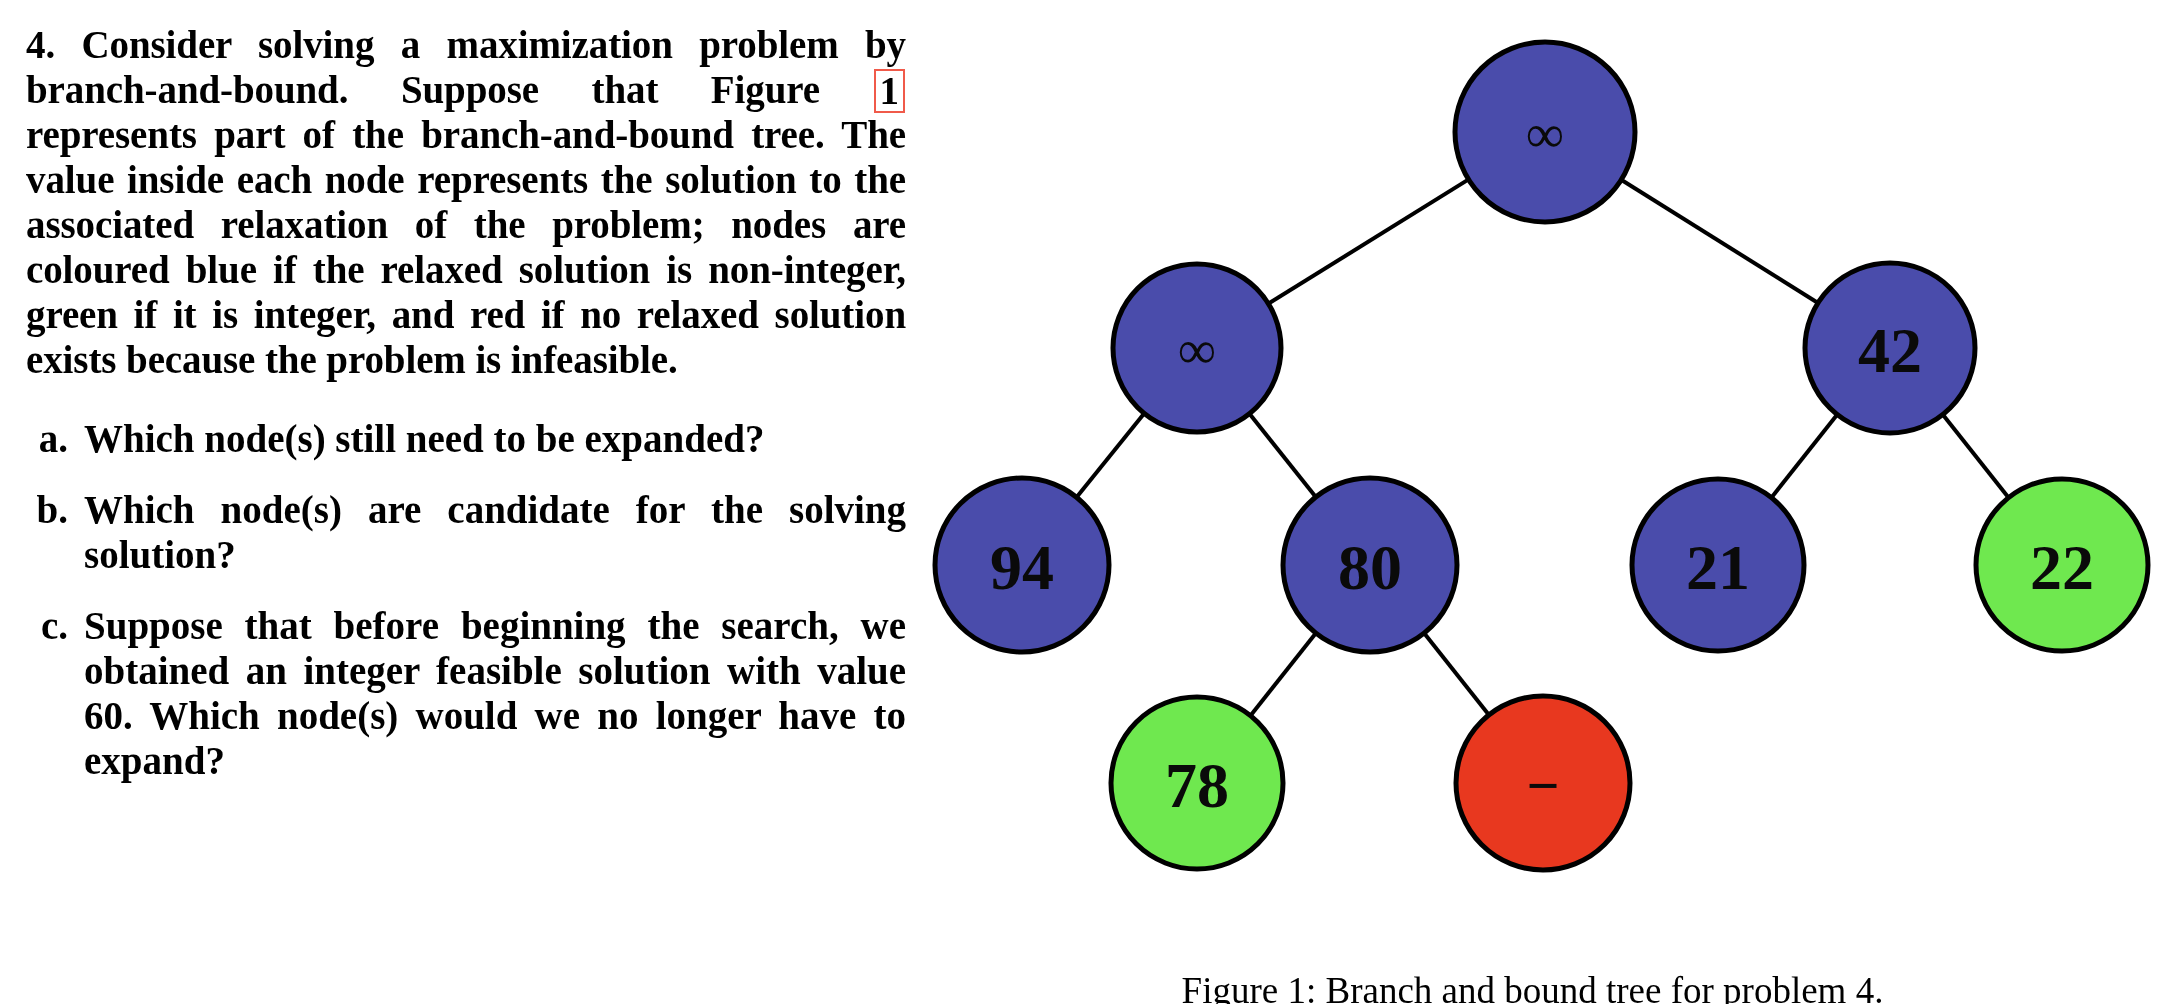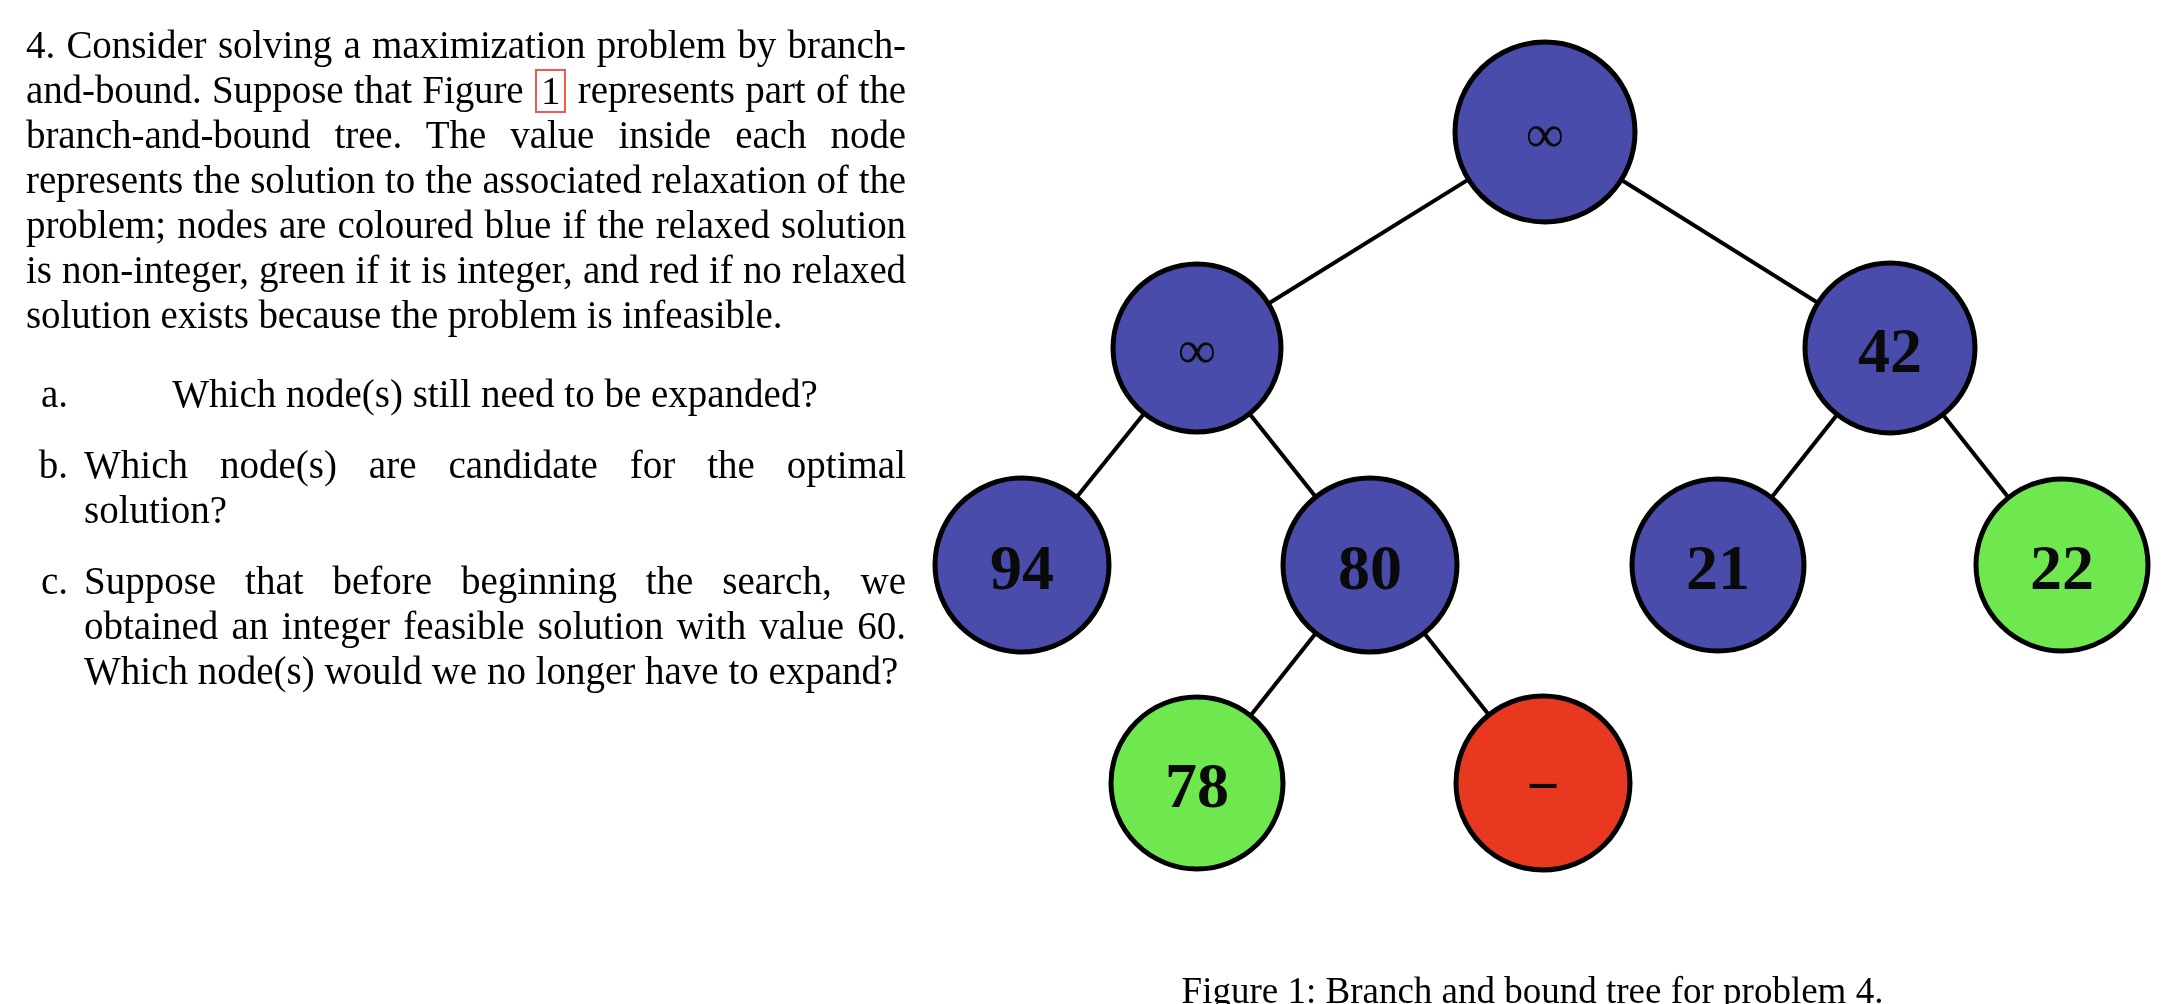--- a/index.html
+++ b/index.html
@@ -15,20 +15,21 @@
     color: #000000;
     position: relative;
   }
 
   
   #text-column {
     position: absolute;
     left: 26px;
     top: 22px;
     width: 880px;
+    font-weight: bold;
   }
 
   #problem-statement {
     font-size: 39px;
     line-height: 1.155;
     text-align: justify;
     text-justify: inter-word;
     letter-spacing: -0.1px;
     margin: 0;
   }
@@ -61,21 +62,21 @@
     text-align: right;
     padding-right: 16px;
     box-sizing: border-box;
   }
   .q-text {
     flex: 1 1 auto;
     text-align: justify;
     text-justify: inter-word;
     hyphens: manual;
   }
-  .q-text-last-left { text-align: center; }
+  .q-text-last-left { text-align: left; }
 
   
   #figure-area {
     position: absolute;
     left: 900px;
     top: 0;
     width: 1265px;
     height: 1004px;
   }
   #tree-svg {
@@ -115,21 +116,21 @@
 
   <p id="problem-statement"><span>4. Consider solving a maximization problem by branch-and-bound. Suppose that Figure </span><span class="link-box"><span>1</span></span><span> represents part of the branch-and-bound tree. The value inside each node represents the solution to the associated relaxation of the problem; nodes are coloured blue if the relaxed solution is non-integer, green if it is integer, and red if no relaxed solution exists because the problem is infeasible.</span></p>
 
   <ul id="question-list">
     <li class="q-item">
       <span class="q-label">a.</span>
       <span class="q-text q-text-last-left">Which node(s) still need to be expanded?</span>
     </li>
     <li class="q-item">
       <span class="q-label">b.</span>
-      <span class="q-text">Which node(s) are candidate for the optimal solution?</span>
+      <span class="q-text">Which node(s) are candidate for the solving solution?</span>
     </li>
     <li class="q-item">
       <span class="q-label">c.</span>
       <span class="q-text">Suppose that before beginning the search, we obtained an integer feasible solution with value 60. Which node(s) would we no longer have to expand?</span>
     </li>
   </ul>
 </div>
 
 <div id="figure-area">
   <svg id="tree-svg" width="1265" height="930" viewBox="0 0 1265 930">

